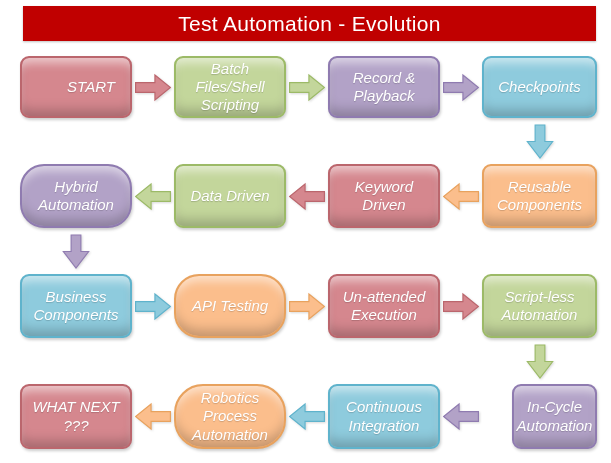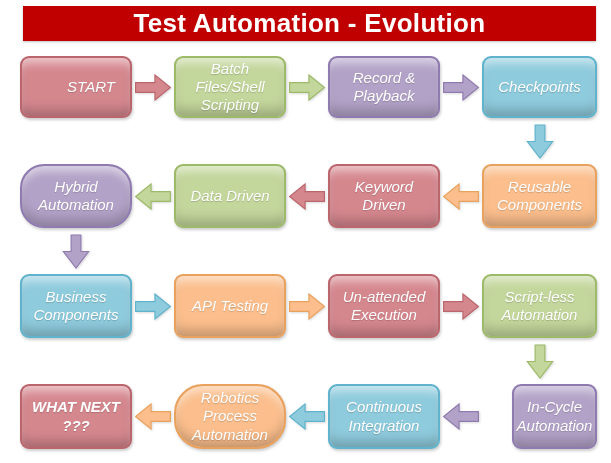--- a/index.html
+++ b/index.html
@@ -5,21 +5,21 @@
   * { margin:0; padding:0; box-sizing:border-box; }
   html,body { background:#ffffff; font-family:"Liberation Sans", sans-serif; }
   .canvas { position:relative; width:611px; height:463px; background:#ffffff; overflow:hidden; }
 
   .title-bar {
     position:absolute; left:23px; top:6px; width:573px; height:35px;
     display:flex; align-items:center; justify-content:center;
     box-shadow:0 1px 2px rgba(0,0,0,.25);
   }
   .title-bar .title-text {
-    color:#ffffff; font-size:26px; font-weight:700; letter-spacing:.3px;
+    color:#ffffff; font-size:21px; font-weight:400; letter-spacing:.3px;
   }
 
   .grid {
     position:absolute; left:20px; top:56px;
     display:grid;
     grid-template-columns:112px 42px 112px 42px 112px 42px 115px;
     grid-template-rows:62px 46px 64px 46px 64px 46px 65px;
   }
 
   .box {
@@ -146,21 +146,21 @@
 
     <div class="box" style="grid-area: 5 / 1; --fill: #8ecbdd; --border: #5fb3cc;">
         <span class="lbl">Business
 Components</span>
       </div>
     <div class="acell" style="grid-area:5/2">
         <svg class="arrow" width="40" height="29" viewBox="0 0 38 30" style="--fill: #8ecbdd; --border: #5fb3cc;">
           <use href="#arrow-right"></use>
         </svg>
       </div>
-    <div class="box" style="grid-area: 5 / 3; --fill: #fbbe8c; --border: #e8a25e;">
+    <div class="box" style="grid-area: 5 / 3; border-radius: 25px; --fill: #fbbe8c; --border: #e8a25e;">
         <span class="lbl">API Testing</span>
       </div>
     <div class="acell" style="grid-area:5/4">
         <svg class="arrow" width="40" height="29" viewBox="0 0 38 30" style="--fill: #fbbe8c; --border: #e8a25e;">
           <use href="#arrow-right"></use>
         </svg>
       </div>
     <div class="box" style="grid-area: 5 / 5; --fill: #d5878e; --border: #bb666d;">
         <span class="lbl">Un-attended
 Execution</span>
@@ -202,19 +202,19 @@
     <div class="box" style="grid-area: 7 / 3; border-radius: 29px; --fill: #fbbe8c; --border: #e8a25e;">
         <span class="lbl">Robotics
 Process
 Automation</span>
       </div>
     <div class="acell" style="grid-area:7/2">
         <svg class="arrow" width="40" height="29" viewBox="0 0 38 30" style="--fill: #fbbe8c; --border: #e8a25e;">
           <use href="#arrow-left"></use>
         </svg>
       </div>
-    <div class="box" style="grid-area: 7 / 1; font-weight: bold; --fill: #d5878e; --border: #bb666d;">
+    <div class="box" style="grid-area: 7 / 1; --fill: #d5878e; --border: #bb666d;">
         <span class="lbl">WHAT NEXT
 ???</span>
       </div>
 
   </div>
 </div>
 
 </body></html>

